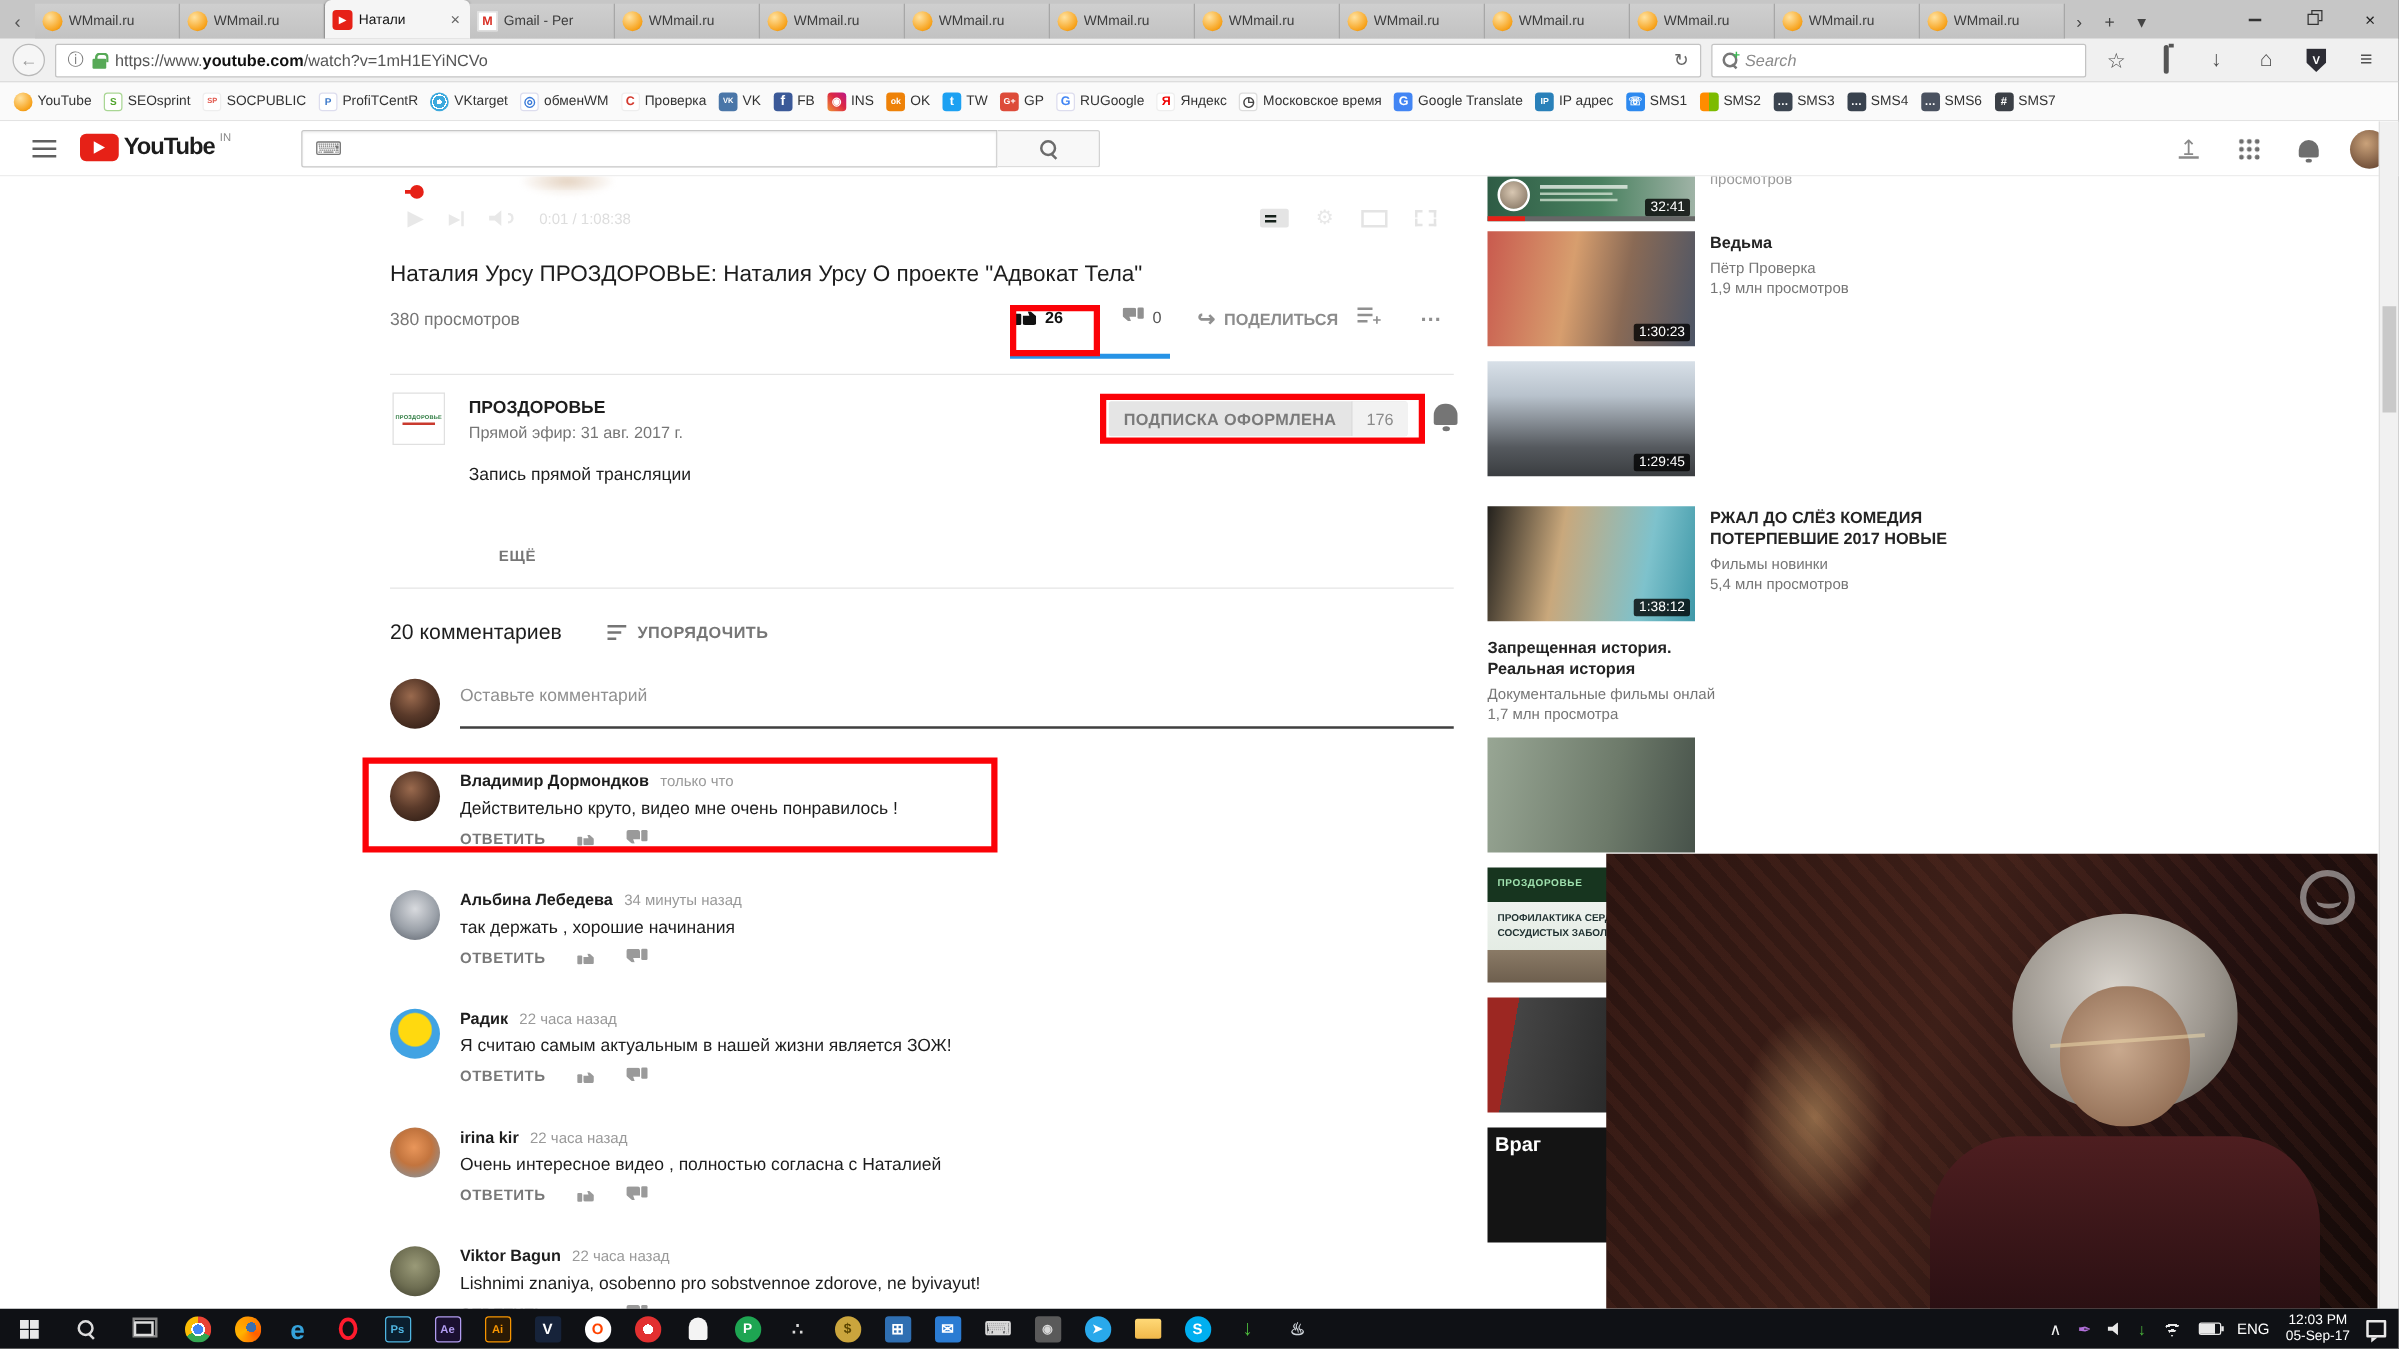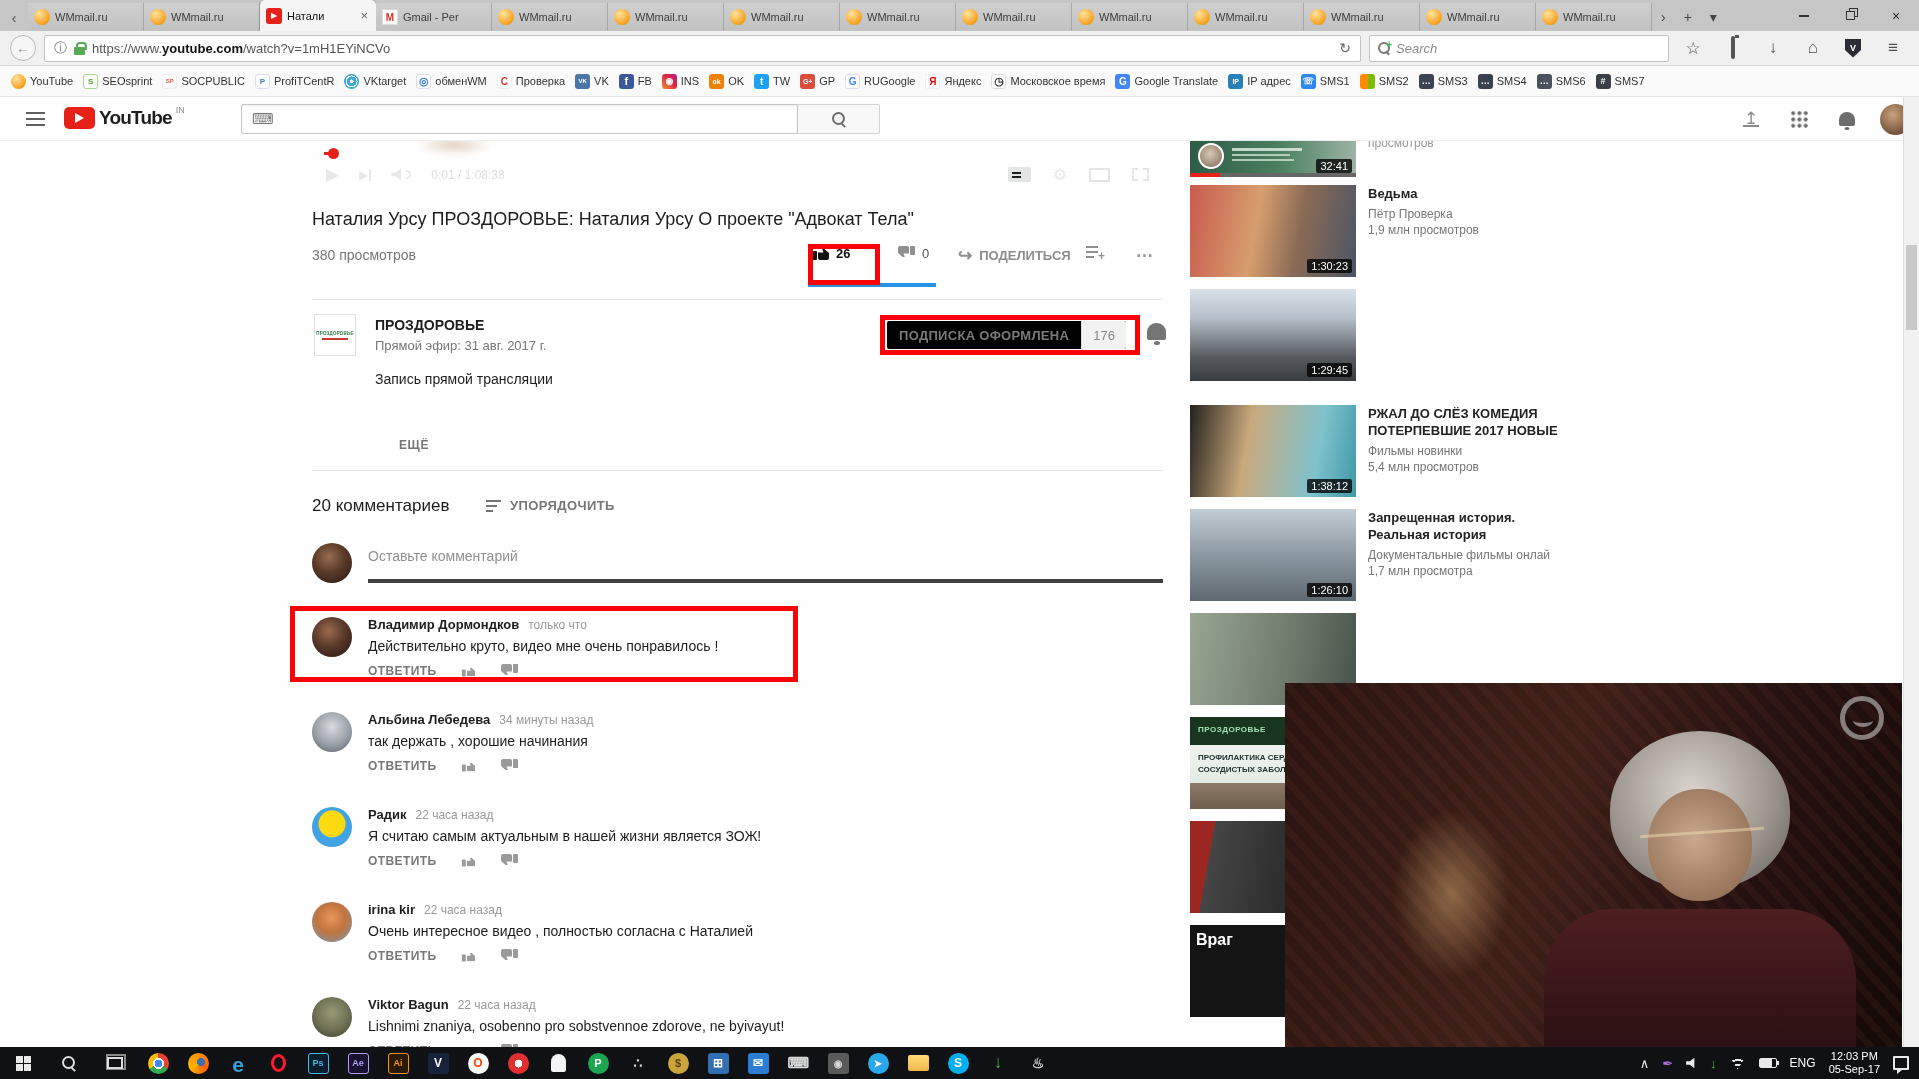--- a/index.html
+++ b/index.html
@@ -126,38 +126,38 @@
   .more-ico{color:#909090;font-size:17px;letter-spacing:1px}
   .blue-bar{position:absolute;left:808px;top:186px;width:128px;height:4px;background:#2793e6}
   .hr{position:absolute;left:312px;width:851px;height:1px;background:#e5e5e5}
 
   
   .ch-avatar{position:absolute;left:314px;top:217px;width:42px;height:42px;background:#fff;border:1px solid #e0e0e0;display:flex;flex-direction:column;align-items:center;justify-content:center;gap:2px}
   .ch-avatar b{font-size:4.5px;color:#2c7a3f;letter-spacing:.2px}
   .ch-avatar i{width:26px;height:2px;background:#c93a2e}
   .ch-name{position:absolute;left:375px;top:220px;font-size:14px;font-weight:bold;color:#1d1d1d}
   .ch-meta{position:absolute;left:375px;top:241px;font-size:13px;color:#767676}
-  .sub-btn{position:absolute;left:887px;top:224px;height:28px;display:flex;align-items:center;background:#000000;border-radius:2px;overflow:hidden}
+  .sub-btn{position:absolute;left:887px;top:224px;height:28px;display:flex;align-items:center;background:#e5e5e5;border-radius:2px;overflow:hidden}
   .sub-label{padding:0 12px;font-size:13px;font-weight:bold;color:#7a7a7a;letter-spacing:.3px}
   .sub-count{padding:0 11px;font-size:13px;color:#8a8a8a;background:#f2f2f2;border-left:1px solid #d9d9d9;align-self:stretch;display:flex;align-items:center}
   .bell2{position:absolute;left:1147px;top:226px;width:19px;height:17px;background:#757575;border-radius:9px 9px 2px 2px}
   .bell2::after{content:"";position:absolute;left:50%;bottom:-5px;transform:translateX(-50%);width:6px;height:4px;background:#757575;border-radius:50%}
   .v-desc{position:absolute;left:375px;top:274px;font-size:14px;color:#1d1d1d}
   .v-more{position:absolute;left:399px;top:341px;font-size:12px;font-weight:bold;color:#767676;letter-spacing:.6px}
 
   
   .cm-head{position:absolute;left:312px;top:399px;font-size:17px;color:#1d1d1d}
   .cm-sort{position:absolute;left:486px;top:401px;display:flex;align-items:center;gap:9px}
   .sort-ico{display:flex;flex-direction:column;gap:3px}
   .sort-ico i{height:2px;background:#757575}
   .sort-ico i:nth-child(1){width:15px}.sort-ico i:nth-child(2){width:11px}.sort-ico i:nth-child(3){width:7px}
   .cm-sort span{font-size:13px;font-weight:bold;color:#767676;letter-spacing:.4px}
   .compose{position:absolute;left:312px;top:446px;width:851px;display:flex;gap:16px}
   .avatar40{width:40px;height:40px;border-radius:50%;flex:none}
-  .compose-field{flex:1;font-size:14px;color:#909090;padding-top:5px;border-bottom:4px solid #404040;height:40px}
+  .compose-field{flex:1;font-size:14px;color:#909090;padding-top:5px;border-bottom:2px solid #404040;height:40px}
   .comments{position:absolute;left:312px;top:520px;width:851px}
   .cm{display:flex;gap:16px;height:95px}
   .cm-body{flex:1}
   .cm-top{display:flex;align-items:baseline;gap:9px}
   .cm-name{font-size:13px;font-weight:bold;color:#1d1d1d}
   .cm-time{font-size:12px;color:#999}
   .cm-text{font-size:14px;color:#1d1d1d;margin-top:6px}
   .cm-reply{margin-top:9px;display:flex;align-items:center;gap:24px}
   .cm-reply b{font-size:12px;color:#787878;letter-spacing:.4px}
   .mini{--c:#9a9a9a;transform:scale(.78)}
@@ -696,26 +696,20 @@
               </span>
               <span class="sv-dur">1:38:12</span>
             </div>
             <div class="sv-meta">
               <div class="sv-title">РЖАЛ ДО СЛЁЗ КОМЕДИЯ ПОТЕРПЕВШИЕ 2017 НОВЫЕ</div>
               <div class="sv-ch">Фильмы новинки</div>
               <div class="sv-views">5,4 млн просмотров</div>
             </div>
           </div>
           <div class="sv">
-            <div class="sv-thumb" style="background:linear-gradient(180deg,#c2ccd4 0%,#8d99a2 50%,#5d6870 100%)">
-              <span class="sv-cap">
-                <span class="ca"></span><span class="cb"></span><span class="cc2"></span><span class="cd"></span>
-              </span>
-              <span class="sv-dur">1:26:10</span>
-            </div>
             <div class="sv-meta">
               <div class="sv-title">Запрещенная история. Реальная история</div>
               <div class="sv-ch">Документальные фильмы онлай</div>
               <div class="sv-views">1,7 млн просмотра</div>
             </div>
           </div>
           <div class="sv">
             <div class="sv-thumb" style="background:linear-gradient(100deg,#98a694 0%,#6d7a6a 60%,#47524a 100%)">
               <span class="sv-cap">
                 <span class="ca"></span><span class="cb"></span><span class="cc2"></span><span class="cd"></span>

